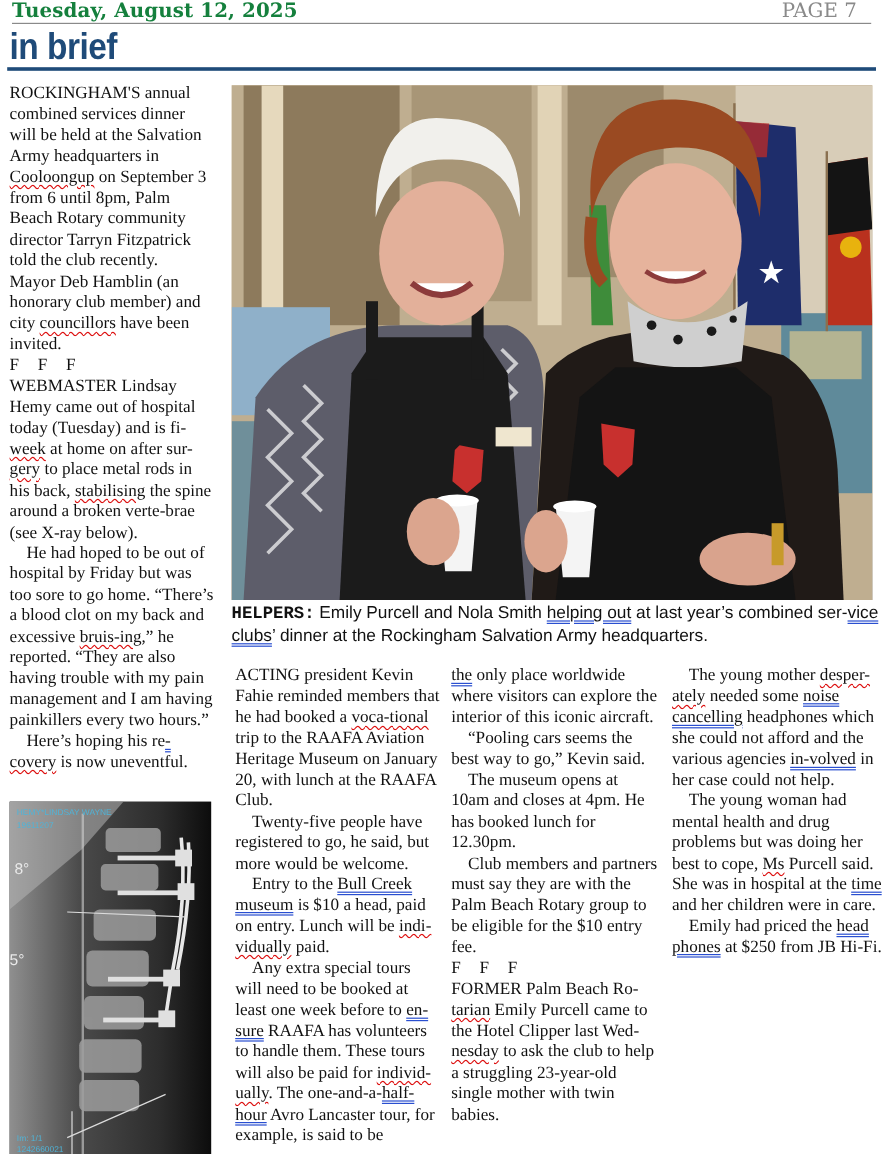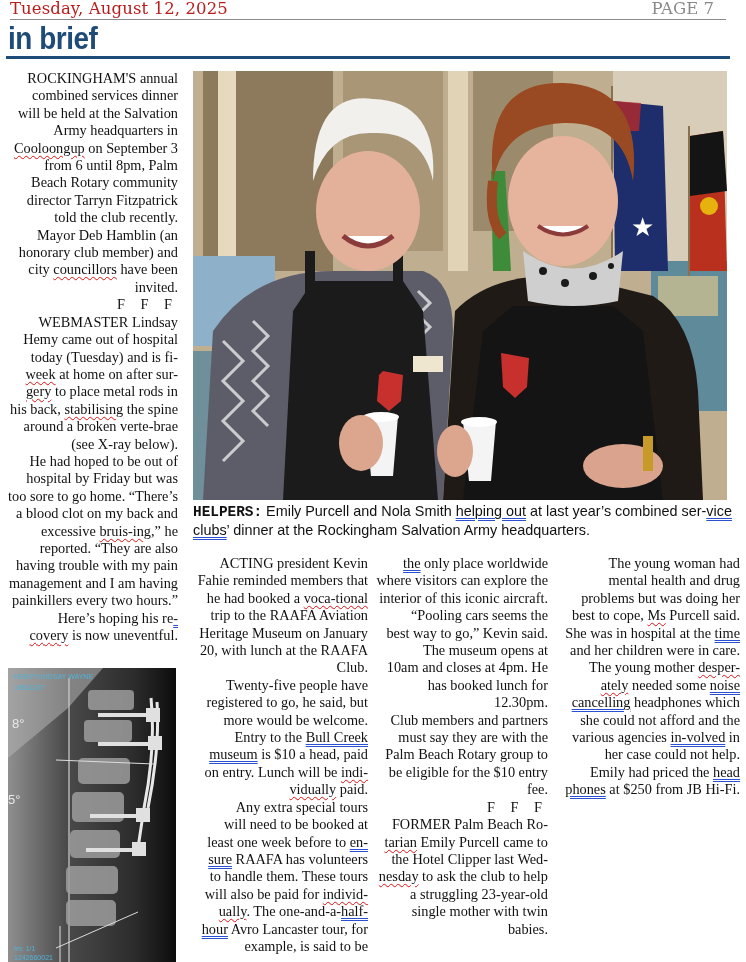--- a/index.html
+++ b/index.html
@@ -2,31 +2,31 @@
 <html><head>
 <meta charset="utf-8">
 <style>
   html, body { margin:0; padding:0; background:#ffffff; }
   body { width:746px; height:962px; position:relative; overflow:hidden;
          font-family:"Liberation Serif","DejaVu Serif",serif; color:#111; }
 
   .dateline { position:absolute; left:10px; top:0px; width:716px; height:19px;
               border-bottom:1.5px solid #8a8a8a; }
   .dateline .date { position:absolute; left:0; top:-1px; font-family:"DejaVu Serif",serif;
-              font-weight:normal; font-size:16.5px; color:#b91c1c; letter-spacing:0.1px; }
+              font-weight:bold; font-size:16.5px; color:#15803d; letter-spacing:0.1px; }
   .dateline .page { position:absolute; right:12px; top:-1px; font-family:"DejaVu Serif",serif;
               font-weight:normal; font-size:16.5px; color:#8a8a8a; }
 
   .section-head { position:absolute; left:8px; top:22px; font-family:"Liberation Sans",sans-serif;
               font-weight:bold; font-size:31px; color:#1f4b79; line-height:34px;
               transform:scaleX(0.9); transform-origin:left; letter-spacing:-0.5px; }
   .section-rule { position:absolute; left:6px; top:56px; width:724px; height:3px; background:#1f4b79; }
 
   .col { position:absolute; font-size:14.3px; line-height:17.4px; }
-  .col p { margin:0; text-align:right; }
+  .col p { margin:0; text-align:left; }
   .col p.ind { text-indent:14px; }
   .col1 { left:8px; top:70px; width:170px; }
   .col2 { left:196px; top:555px; width:172px; }
   .col3 { left:376px; top:555px; width:172px; }
   .col4 { left:560px; top:555px; width:180px; }
 
   .sq { text-decoration:underline wavy #d11; text-decoration-thickness:1px; text-underline-offset:2px; }
   .bl { text-decoration:underline double #2a4fd0; text-decoration-thickness:1px; text-underline-offset:2px; }
   .sep { letter-spacing:6px; }
 
@@ -193,16 +193,16 @@
 <div class="col col3">
   <p><span class="bl">the</span><span> only place worldwide where visitors can explore the interior of this iconic aircraft.</span></p>
   <p class="ind">“Pooling cars seems the best way to go,” Kevin said.</p>
   <p class="ind">The museum opens at 10am and closes at 4pm. He has booked lunch for 12.30pm.</p>
   <p class="ind">Club members and partners must say they are with the Palm Beach Rotary group to be eligible for the $10 entry fee.</p>
   <p class="sep">F  F  F</p>
   <p><span>FORMER Palm Beach Ro-</span><span class="sq">tarian</span><span> Emily Purcell came to the Hotel Clipper last Wed-</span><span class="sq">nesday</span><span> to ask the club to help a struggling 23-year-old single mother with twin babies.</span></p>
 </div>
 
 <div class="col col4">
+  <p class="ind"><span>The young mother </span><span class="sq">desper-ately</span><span> needed some </span><span class="bl">noise cancelling</span><span> headphones which she could not afford and the various agencies </span><span class="bl">in-volved</span><span> in her case could not help.</span></p>
   <p class="ind"><span>The young woman had mental health and drug problems but was doing her best to cope, </span><span class="sq">Ms</span><span> Purcell said. She was in hospital at the </span><span class="bl">time</span><span> and her children were in care.</span></p>
-  <p class="ind"><span>The young mother </span><span class="sq">desper-ately</span><span> needed some </span><span class="bl">noise cancelling</span><span> headphones which she could not afford and the various agencies </span><span class="bl">in-volved</span><span> in her case could not help.</span></p>
   <p class="ind"><span>Emily had priced the </span><span class="bl">head phones</span><span> at $250 from JB Hi-Fi.</span></p>
 </div>
 
 </body></html>

